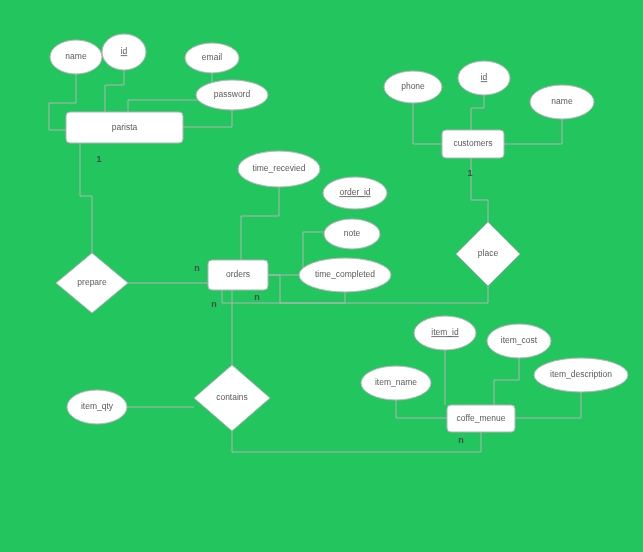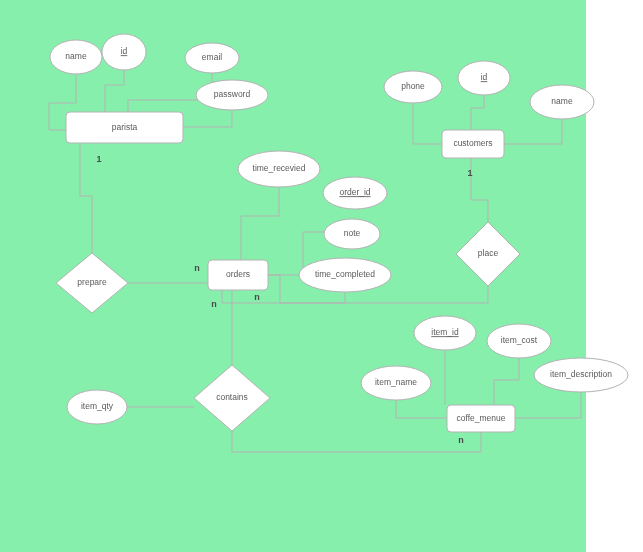--- a/index.html
+++ b/index.html
@@ -8,23 +8,23 @@
     background: #ffffff;
   }
   body {
     width: 643px;
     height: 552px;
     font-family: "Liberation Sans", sans-serif;
     overflow: hidden;
   }
   #diagram-canvas {
     position: relative;
-    width: 586px;
+    width: 643px;
     height: 552px;
-    background: #86efac;
+    background: #22c55e;
   }
   svg#er-svg {
     display: block;
     width: 643px;
     height: 552px;
   }
   .shape-stroke {
     stroke: #b3b3b3;
     stroke-width: 1;
     fill: #ffffff;

